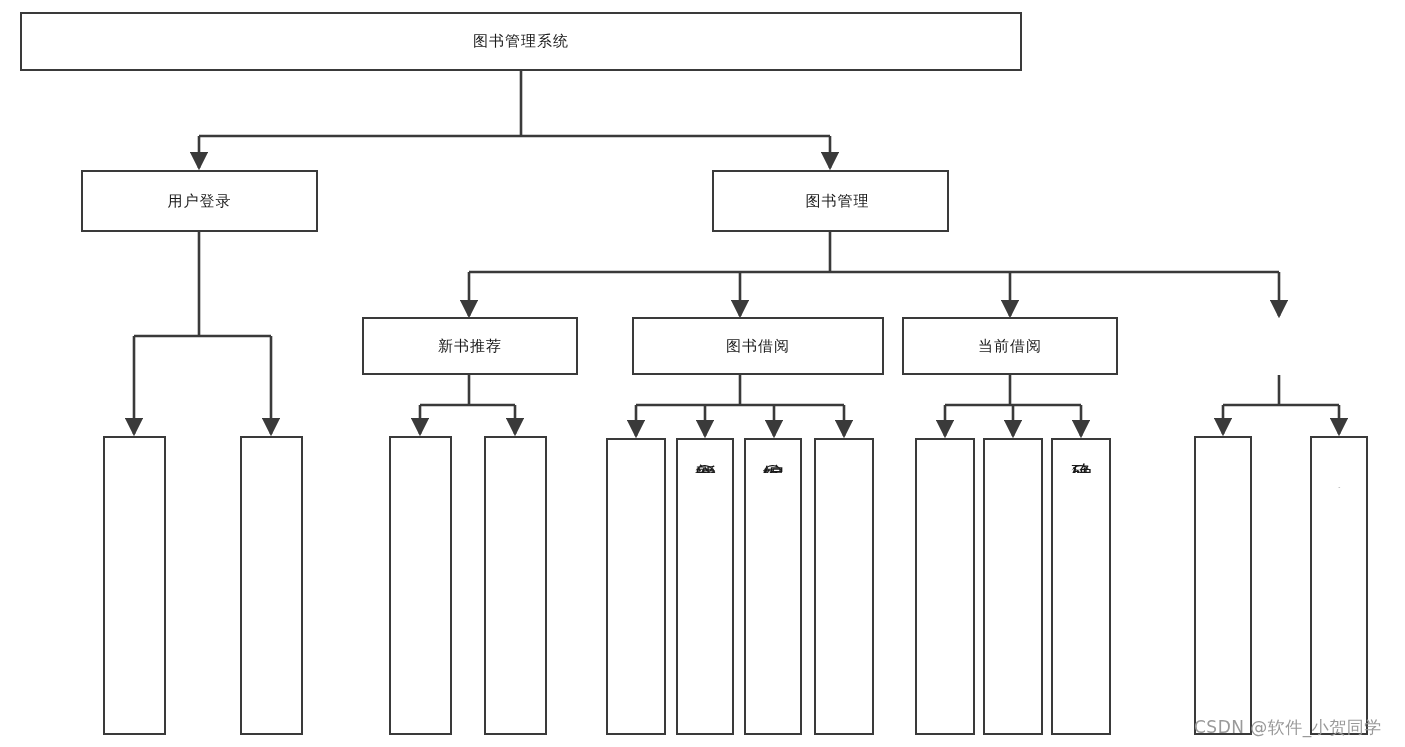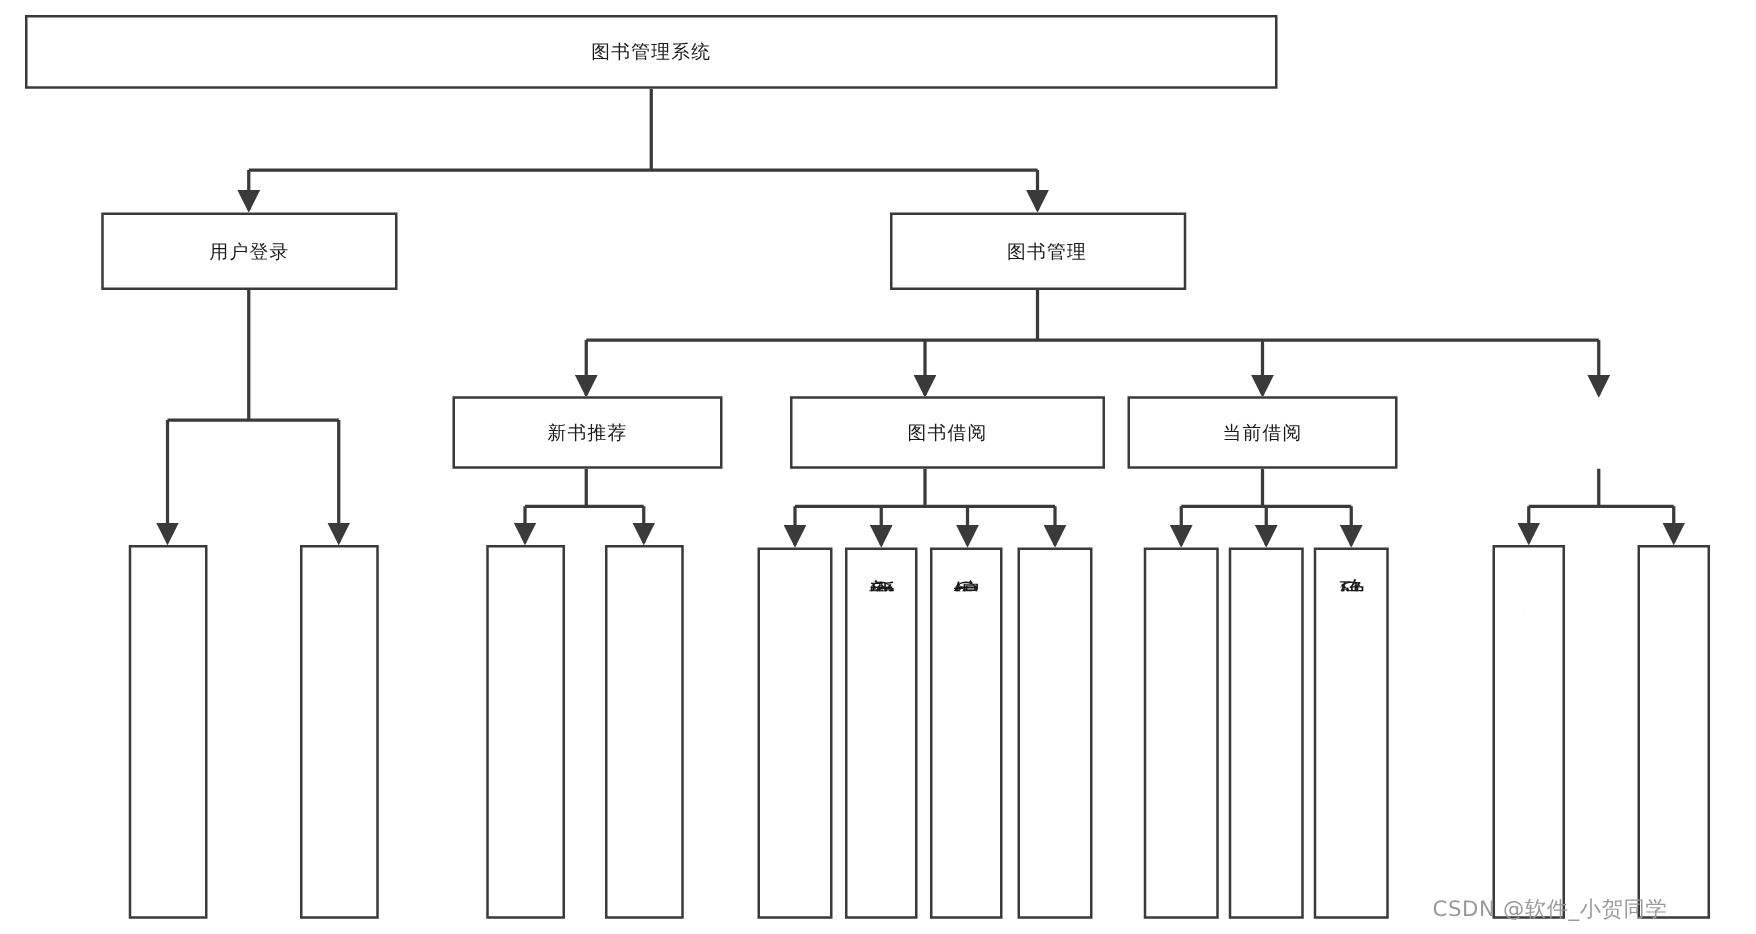--- a/index.html
+++ b/index.html
@@ -195,15 +195,15 @@
   </div>
 
   <div class="node vert" style="left:1194px; top:436px; width:58px; height:299px; padding-top:32px;">
     <span class="label">新增借阅记录</span>
   </div>
 
   <div class="node vert" style="left:1310px; top:436px; width:58px; height:299px; padding-top:32px;">
     <span class="label">查询借阅记录</span>
   </div>
 
-  <div class="watermark" style="left:1146px; top:716px;text-align:center;">CSDN @软件_小贺同学</div>
+  <div class="watermark" style="left:1194px; top:716px;text-align:center;">CSDN @软件_小贺同学</div>
 
 </div>
 
 </body></html>

